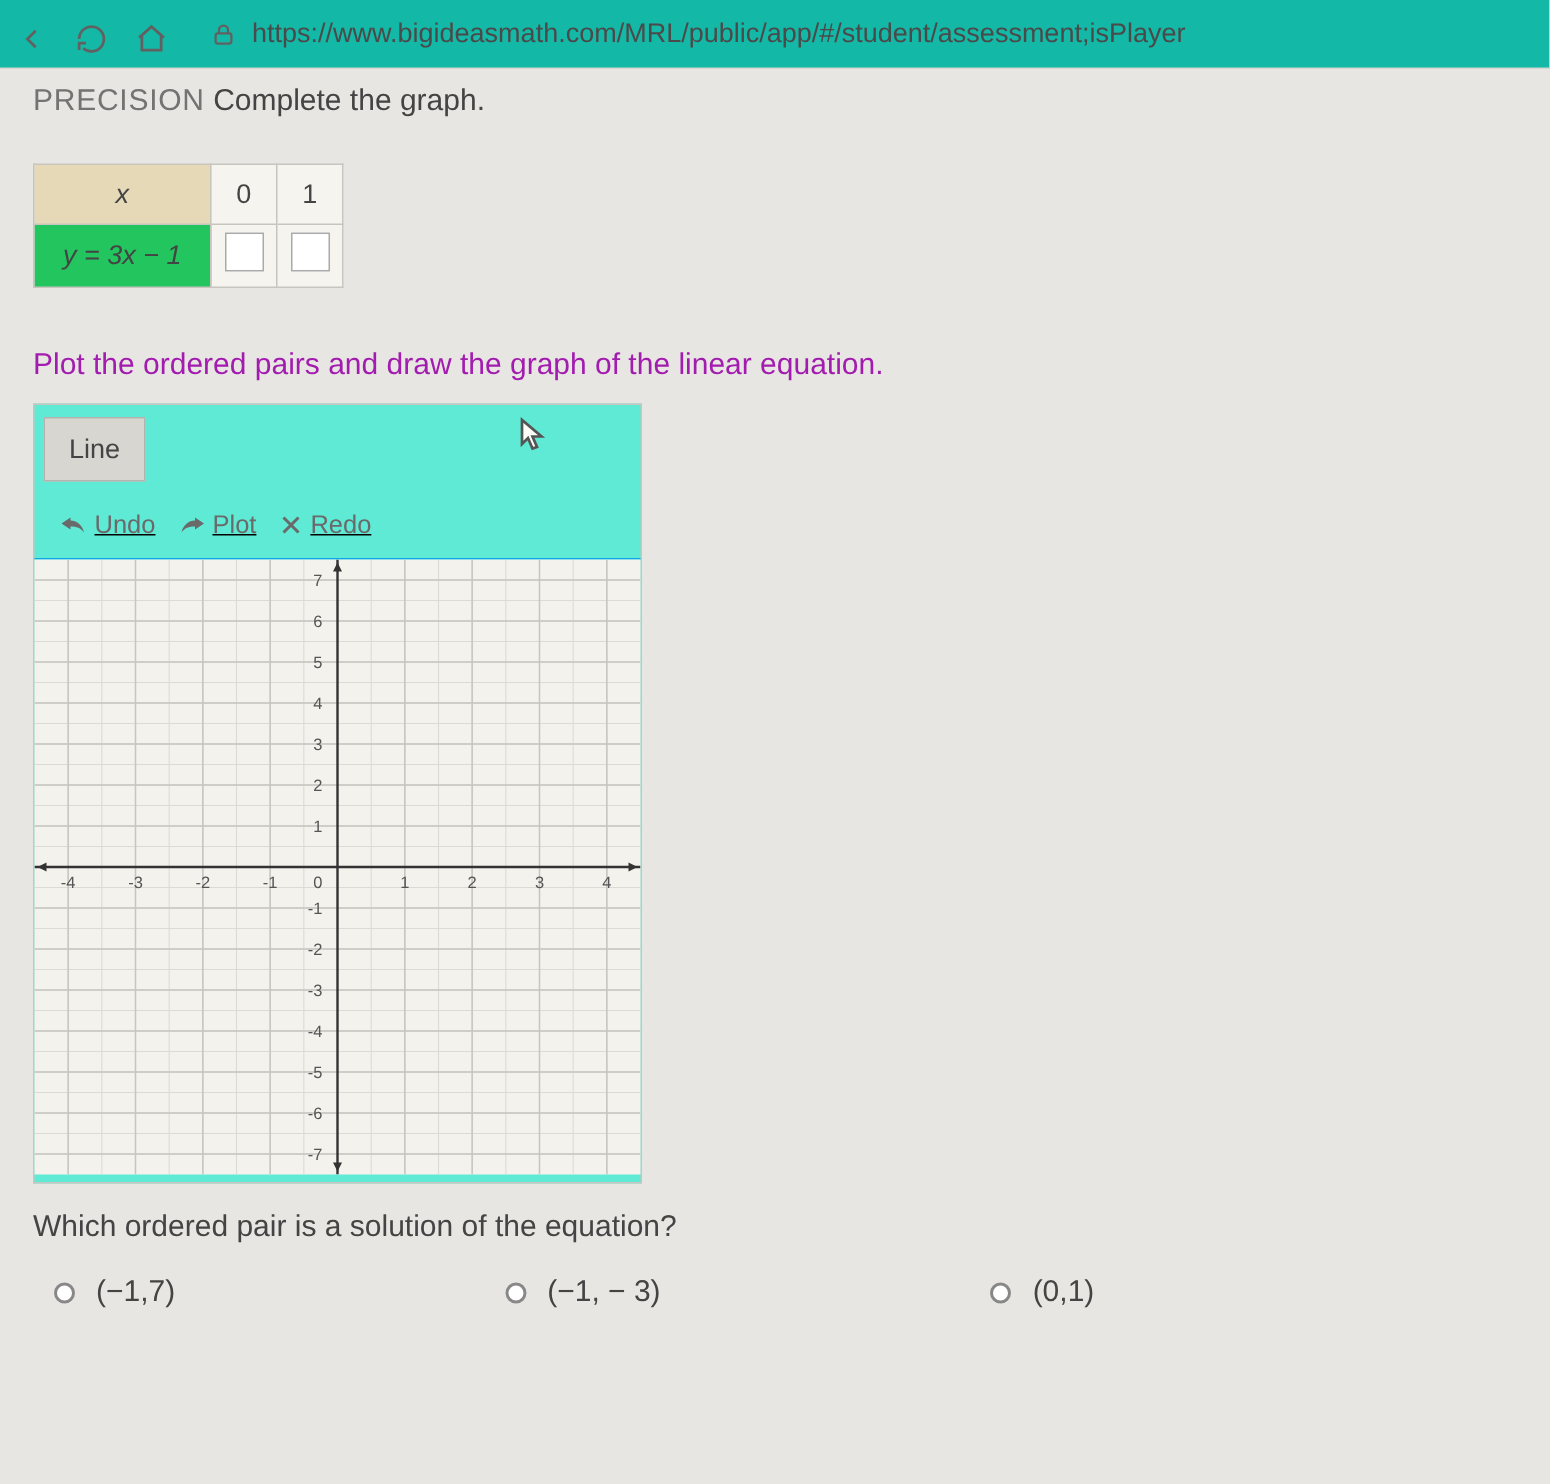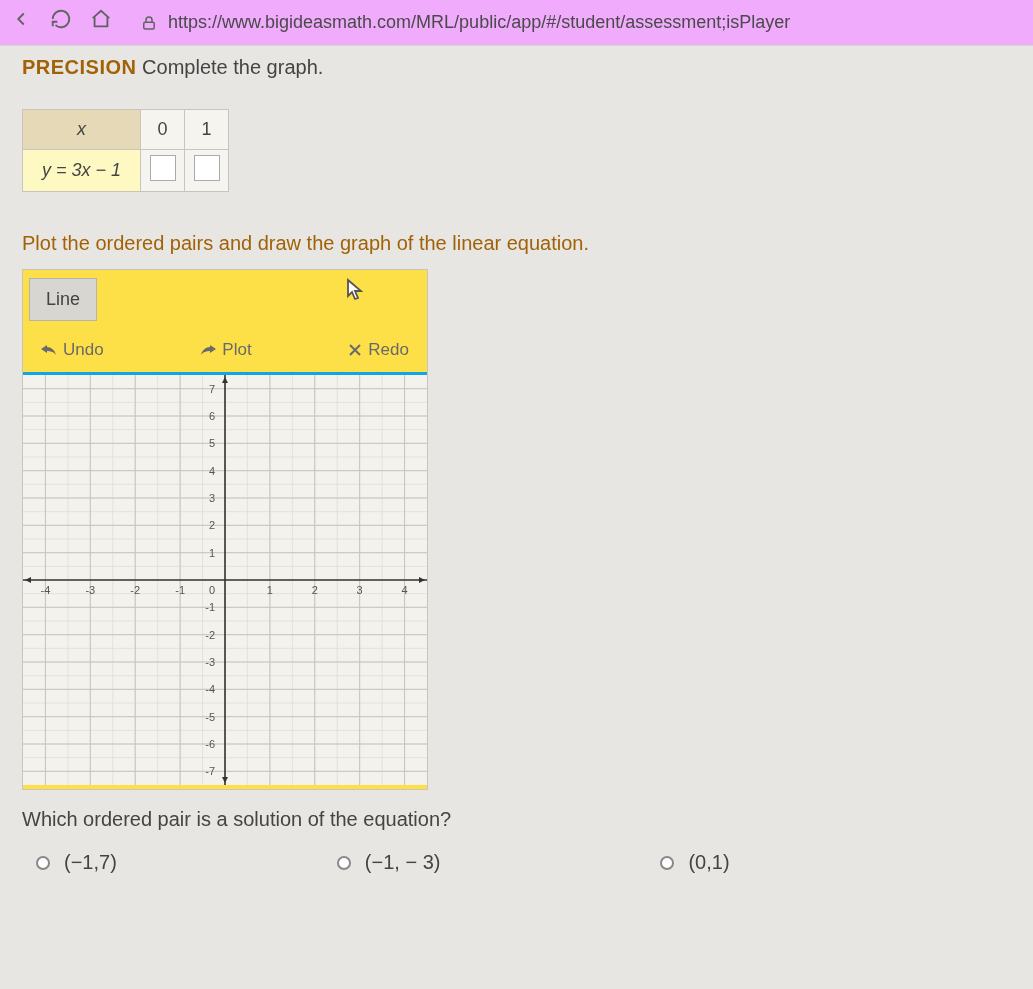--- a/index.html
+++ b/index.html
@@ -6,23 +6,23 @@
   body {
     font-family: Arial, Helvetica, sans-serif;
     background: #e8e6e2;
     width: 1033px;
     height: 989px;
     overflow: hidden;
     position: relative;
   }
   .browser-bar {
     display: flex;
-    align-items: flex-start;
+    align-items: flex-end;
     padding: 8px 10px;
-    background: #f0abfc;
+    background: #14b8a6;
     border-bottom: 1px solid #d8d6d1;
     gap: 18px;
   }
   .browser-bar .nav-icon {
     color: #616161;
     cursor: pointer;
     display: flex;
     align-items: center;
     justify-content: center;
   }
@@ -40,22 +40,22 @@
   }
   .content {
     padding: 10px 22px;
   }
   .precision-line {
     font-size: 20px;
     color: #444;
     margin-bottom: 30px;
   }
   .precision-red {
-    color: #a16207;
-    font-weight: bold;
+    color: #737373;
+    font-weight: normal;
     letter-spacing: 0.5px;
   }
   .data-table {
     border-collapse: collapse;
     margin-bottom: 40px;
   }
   .data-table td, .data-table th {
     border: 1px solid #c8c5bf;
     text-align: center;
     font-size: 18px;
@@ -65,21 +65,21 @@
   .data-table .hdr-x {
     width: 118px;
     height: 40px;
     background: #e6d9b8;
     font-style: italic;
     font-weight: normal;
   }
   .data-table .hdr-eq {
     width: 118px;
     height: 42px;
-    background: #fef9c3;
+    background: #22c55e;
     font-style: italic;
     font-weight: normal;
   }
   .data-table .val-cell {
     width: 44px;
     height: 40px;
     background: #f6f4ef;
   }
   .data-table .input-cell {
     width: 44px;
@@ -88,26 +88,26 @@
   }
   .answer-box {
     width: 26px;
     height: 26px;
     border: 1px solid #aaa;
     background: #fff;
     display: inline-block;
   }
   .instruction {
     font-size: 20px;
-    color: #a16207;
+    color: #a21caf;
     margin-bottom: 14px;
   }
   .graph-widget {
     width: 406px;
-    background: #fde047;
+    background: #5eead4;
     border: 1px solid #c8c5bf;
     position: relative;
   }
   .tool-row {
     display: flex;
     align-items: flex-start;
     padding: 8px 6px 0 6px;
     height: 60px;
   }
   .line-btn {
@@ -119,23 +119,24 @@
     cursor: pointer;
   }
   .cursor-icon {
     position: absolute;
     left: 322px;
     top: 8px;
     color: #555;
   }
   .action-row {
     display: flex;
-    justify-content: space-between;
+    justify-content: flex-start;
     padding: 6px 10px 8px 10px;
-    border-bottom: 3px solid #0ea5e9;
+    border-bottom: 1px solid #0ea5e9;
+    text-decoration: underline;
   }
   .action-btn {
     display: flex;
     align-items: center;
     gap: 6px;
     color: #6a6a6a;
     font-size: 17px;
     cursor: pointer;
     padding: 4px 8px;
   }

